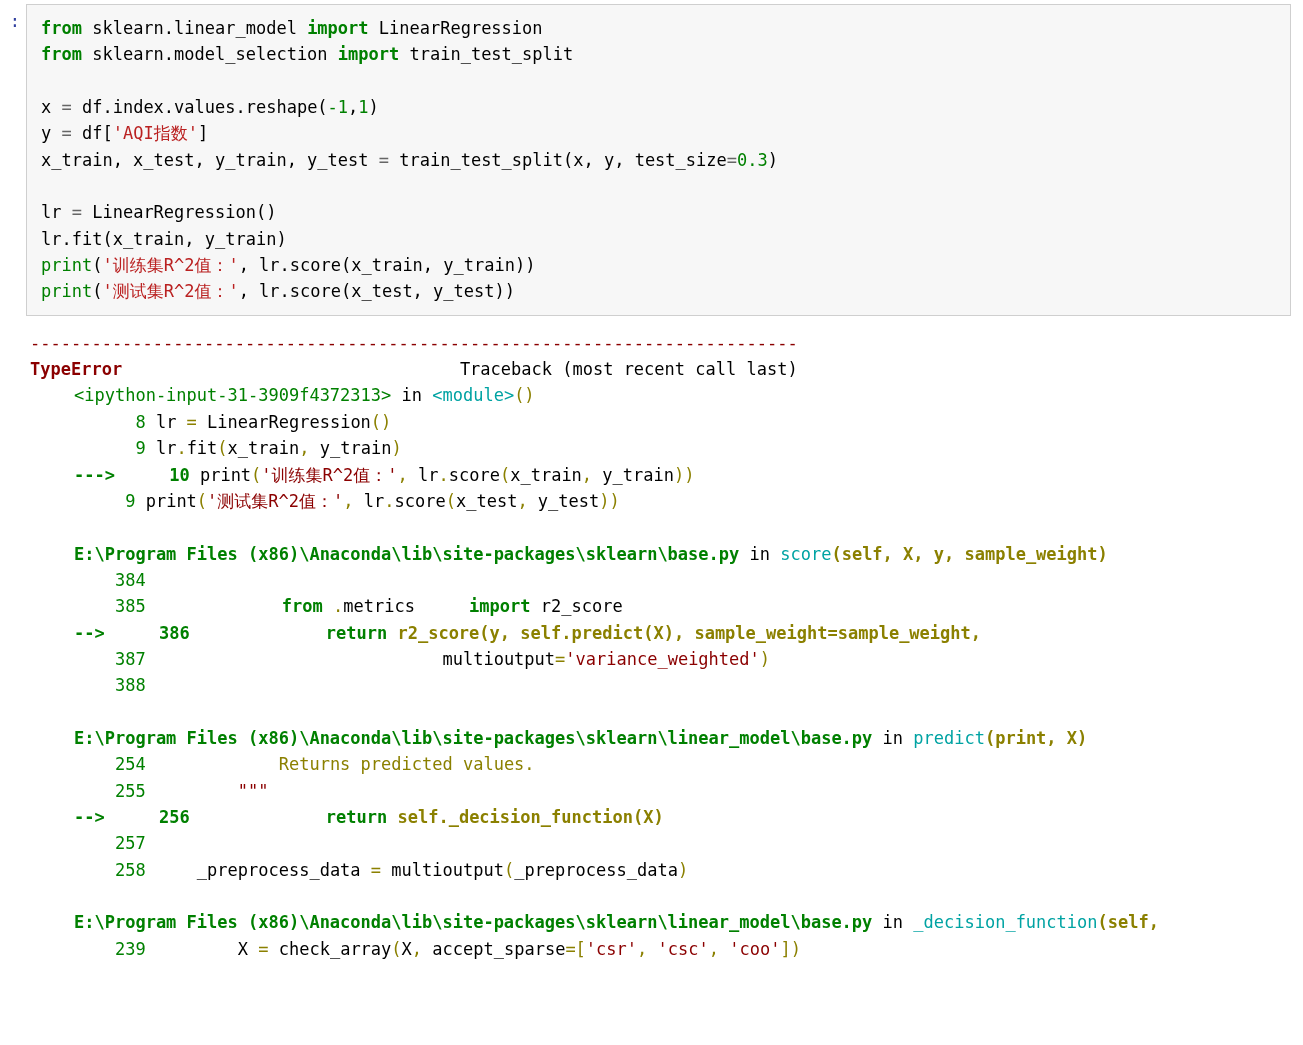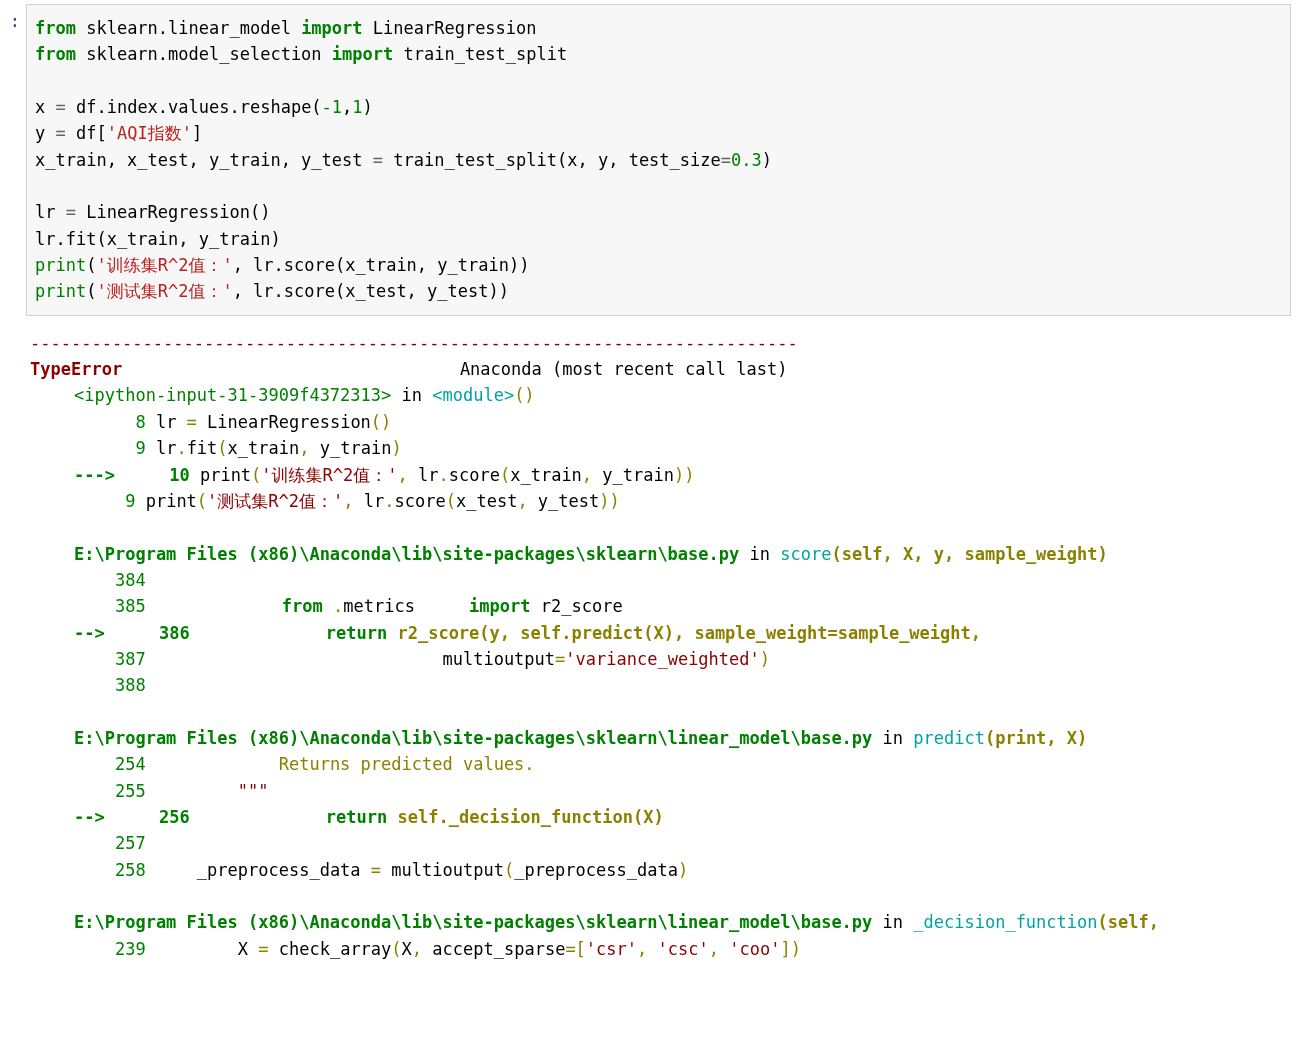--- a/index.html
+++ b/index.html
@@ -18,21 +18,21 @@
     width: 20px;
     padding: 8px 4px 8px 0;
     text-align: right;
     color: #303F9F;
     flex-shrink: 0;
   }
   .code-area {
     flex: 1;
     background: #f7f7f7;
     border: 1px solid #cfcfcf;
-    padding: 10px 8px;
+    padding: 10px 14px;
     margin: 4px 12px 4px 2px;
     overflow-x: auto;
   }
   pre {
     margin: 0;
     white-space: pre;
     font-family: inherit;
   }
   .output-area {
     padding: 10px 12px 4px 30px;
@@ -66,21 +66,21 @@
 
 <span>lr </span><span class="op">=</span><span> LinearRegression()</span>
 <span>lr.fit(x_train, y_train)</span>
 <span class="builtin">print</span><span>(</span><span class="str">'训练集R^2值：'</span><span>, lr.score(x_train, y_train))</span>
 <span class="builtin">print</span><span>(</span><span class="str">'测试集R^2值：'</span><span>, lr.score(x_test, y_test))</span></pre>
   </div>
 </div>
 
 <div class="output-area">
 <pre><span class="err-sep">---------------------------------------------------------------------------</span>
-<span class="err-name">TypeError</span><span>                                 Anaconda (most recent call last)</span>
+<span class="err-name">TypeError</span><span>                                 Traceback (most recent call last)</span>
 <span class="tb-green">&lt;ipython-input-31-3909f4372313&gt;</span><span> in </span><span class="tb-cyan">&lt;module&gt;</span><span class="tb-olive">()</span>
 <span class="tb-green">      8</span><span> lr </span><span class="tb-olive">=</span><span> LinearRegression</span><span class="tb-olive">()</span>
 <span class="tb-green">      9</span><span> lr</span><span class="tb-olive">.</span><span>fit</span><span class="tb-olive">(</span><span>x_train</span><span class="tb-olive">,</span><span> y_train</span><span class="tb-olive">)</span>
 <span class="tb-green tb-bold">---&gt; </span><span class="tb-green tb-bold">10</span><span> </span><span>print</span><span class="tb-olive">(</span><span class="tb-red">'训练集R^2值：'</span><span class="tb-olive">,</span><span> lr</span><span class="tb-olive">.</span><span>score</span><span class="tb-olive">(</span><span>x_train</span><span class="tb-olive">,</span><span> y_train</span><span class="tb-olive">))</span>
 <span class="tb-green">     9</span><span> </span><span>print</span><span class="tb-olive">(</span><span class="tb-red">'测试集R^2值：'</span><span class="tb-olive">,</span><span> lr</span><span class="tb-olive">.</span><span>score</span><span class="tb-olive">(</span><span>x_test</span><span class="tb-olive">,</span><span> y_test</span><span class="tb-olive">))</span>
 
 <span class="tb-green tb-bold">E:\Program Files (x86)\Anaconda\lib\site-packages\sklearn\base.py</span><span> in </span><span class="tb-cyan">score</span><span class="tb-olive tb-bold">(self, X, y, sample_weight)</span>
 <span class="tb-green">    384</span>
 <span class="tb-green">    385</span><span>         </span><span class="tb-green tb-bold">from</span><span class="tb-olive"> .</span><span>metrics </span><span class="tb-green tb-bold">import</span><span> r2_score</span>
 <span class="tb-green tb-bold">--&gt; </span><span class="tb-green tb-bold">386</span><span>         </span><span class="tb-green tb-bold">return</span><span class="tb-olive tb-bold"> r2_score</span><span class="tb-olive tb-bold">(</span><span class="tb-olive tb-bold">y</span><span class="tb-olive tb-bold">,</span><span class="tb-olive tb-bold"> self</span><span class="tb-olive tb-bold">.</span><span class="tb-olive tb-bold">predict</span><span class="tb-olive tb-bold">(</span><span class="tb-olive tb-bold">X</span><span class="tb-olive tb-bold">),</span><span class="tb-olive tb-bold"> sample_weight</span><span class="tb-olive tb-bold">=</span><span class="tb-olive tb-bold">sample_weight</span><span class="tb-olive tb-bold">,</span>

